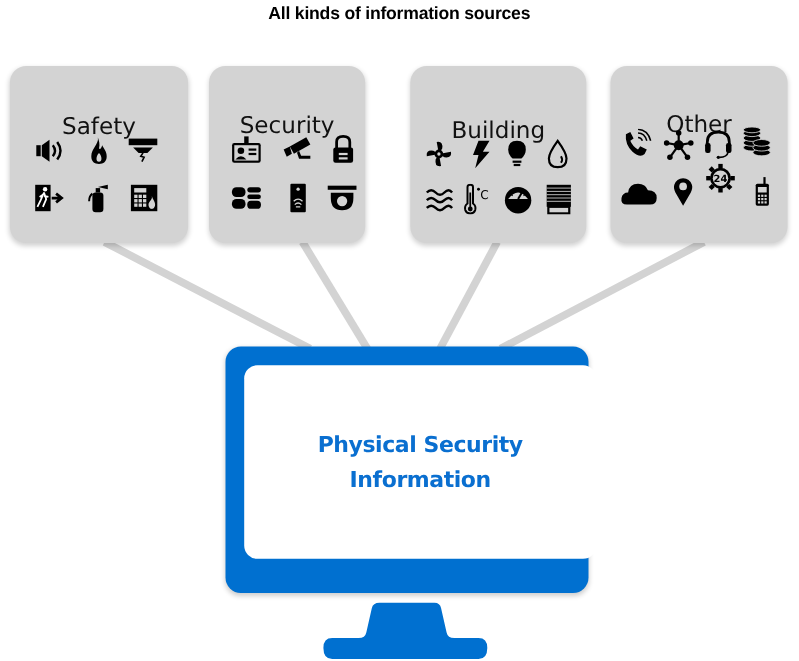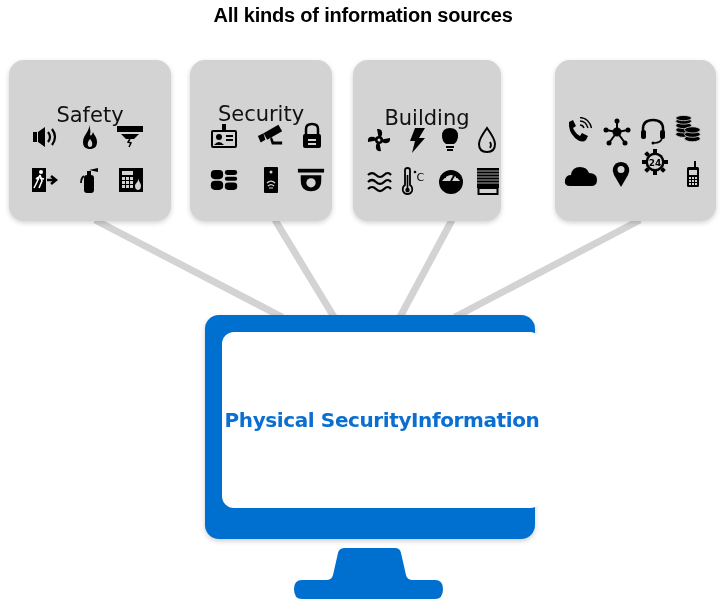--- a/index.html
+++ b/index.html
@@ -1,24 +1,24 @@
 <!DOCTYPE html>
 <html><head>
 <meta charset="utf-8">
 <style>
   html, body { margin:0; padding:0; background:#ffffff; }
   body { width:726px; height:601px; position:relative; overflow:hidden; font-family:"DejaVu Sans", sans-serif; }
-  .title { position:absolute; left:0; top:4px; width:726px; text-align:center; font-family:"Liberation Sans", sans-serif; font-weight:bold; font-size:20px; color:#000; letter-spacing:-0.2px; }
+  .title { position:absolute; left:0; top:4px; width:726px; text-align:center; font-family:"Liberation Sans", sans-serif; font-weight:bold; font-size:16px; color:#000; letter-spacing:-0.2px; }
   svg.connectors { position:absolute; left:0; top:0; }
   .box { position:absolute; top:60px; height:161px; background:#d3d3d3; border-radius:15px; box-shadow:0 2px 5px rgba(0,0,0,0.18); }
   .box-label { position:absolute; left:0; right:0; text-align:center; font-family:"DejaVu Sans", sans-serif; font-size:21px; color:#111; font-weight:normal;margin-top:24px; }
   .icon { position:absolute; width:28px; height:28px; }
   .icon svg { width:28px; height:28px; display:block; }
   .monitor { position:absolute; left:205px; top:315px; width:330px; height:224px; background:#0070d0; border-radius:14px; box-shadow:0 2px 5px rgba(0,0,0,0.2); }
-  .screen { position:absolute; left:17px; top:17px; width:320px; height:176px; background:#fff; border-radius:12px; display:flex; flex-direction:row; align-items:center; justify-content:center; }
+  .screen { position:absolute; left:17px; top:17px; width:320px; height:176px; background:#fff; border-radius:12px; display:flex; flex-direction:column; align-items:center; justify-content:center; }
   .screen-line { font-family:"DejaVu Sans", sans-serif; font-weight:bold; font-size:20px; color:#0a6fd0; line-height:32px; text-align:center; letter-spacing:-0.4px; }
   svg.stand { position:absolute; left:290px; top:545px; }
 </style>
 </head>
 <body>
 
 <div class="title">All kinds of information sources</div>
 
 <svg class="connectors" width="726" height="601">
   <line x1="95" y1="220" x2="282" y2="317" stroke="#d3d3d3" stroke-width="7"></line>
@@ -131,21 +131,21 @@
   </div>
   <div class="icon" style="left:107px; top:106px;">
     <svg viewBox="0 0 30 28">
         <rect x="1" y="2" width="28" height="4" fill="#000"></rect>
         <path d="M4 9 L26 9 L26 14 Q26 26 15 26 Q4 26 4 14 Z" fill="#000"></path>
         <circle cx="15" cy="17" r="5" fill="#d3d3d3"></circle>
       </svg>
   </div>
 </div>
 
-<div class="box" style="left:353px; width:148px;">
+<div class="box" style="left:373px; width:160px;">
   <div class="box-label" style="top:22px;">Building</div>
   <div class="icon" style="left:12px; top:66px;">
     <svg viewBox="0 0 28 28">
         <path d="M14 14 L12 3 Q18 2 17 9 Z M14 14 L25 12 Q26 18 19 17 Z M14 14 L16 25 Q10 26 11 19 Z M14 14 L3 16 Q2 10 9 11 Z" fill="#000"></path>
         <circle cx="14" cy="14" r="4" fill="#000"></circle>
         <circle cx="14" cy="14" r="1.5" fill="#d3d3d3"></circle>
       </svg>
   </div>
   <div class="icon" style="left:50px; top:66px;">
     <svg viewBox="0 0 28 28">
@@ -196,20 +196,21 @@
           <line x1="3" y1="10" x2="25" y2="10"></line>
           <line x1="3" y1="13" x2="25" y2="13"></line>
           <line x1="3" y1="16" x2="25" y2="16"></line>
         </g>
         <rect x="4.5" y="21" width="19" height="6" stroke="#000" stroke-width="2" fill="none"></rect>
       </svg>
   </div>
 </div>
 
 <div class="box" style="left:555px; width:161px;">
+  <div class="box-label" style="top:17px;">Other</div>
   <div class="icon" style="left:10px; top:57px;">
     <svg viewBox="0 0 28 28">
         <path d="M4 5 L8 3 L11 9 L8 11 Q10 16 15 19 L17 16 L23 19 L21 23 Q17 27 10 21 Q3 14 4 5 Z" fill="#000"></path>
         <path d="M15 8 Q18 8 19 11 M15 4 Q21 4 23 11 M15 0.5 Q24 1 26.5 11" stroke="#000" stroke-width="1.4" fill="none"></path>
       </svg>
   </div>
   <div class="icon" style="left:48px; top:58px;">
     <svg viewBox="0 0 28 28">
         <g stroke="#000" stroke-width="2">
           <line x1="14" y1="14" x2="14" y2="3"></line>

